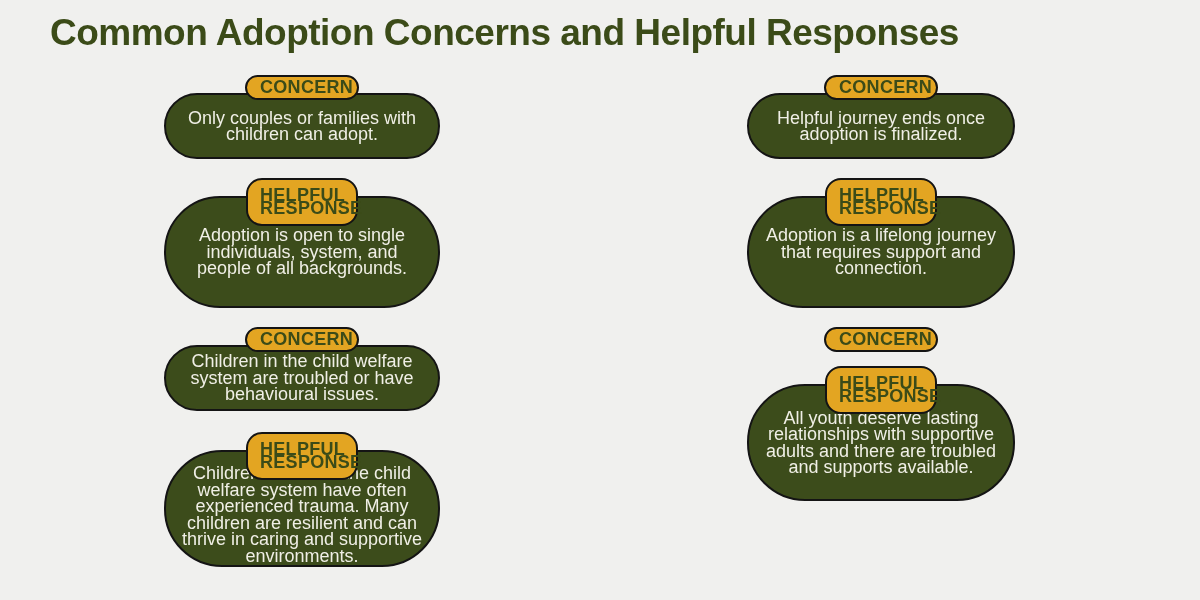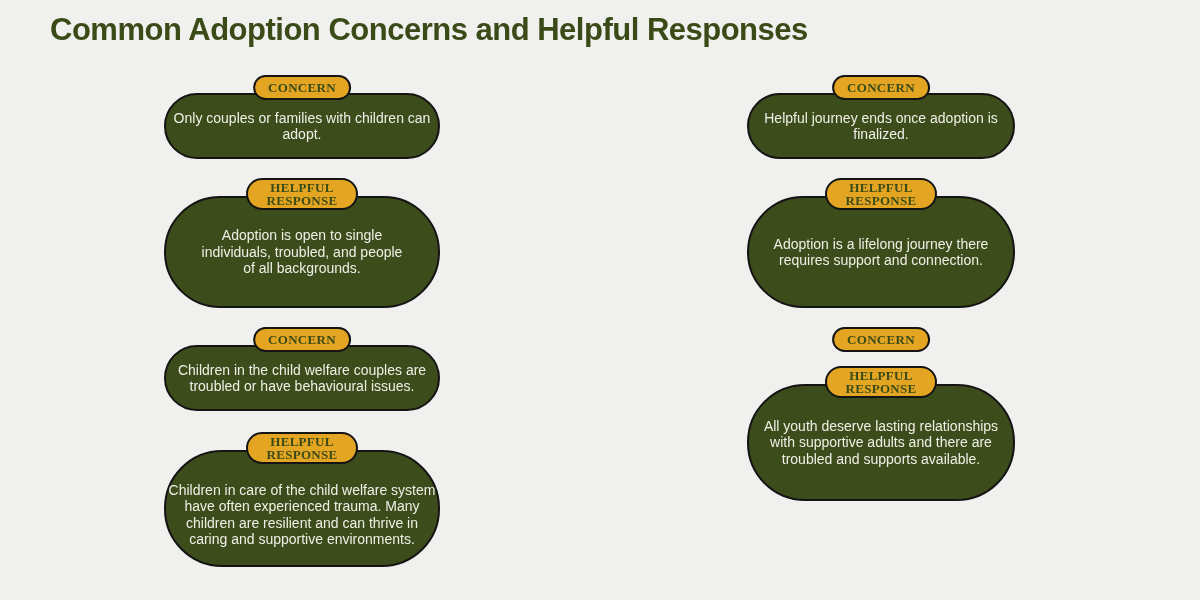--- a/index.html
+++ b/index.html
@@ -8,49 +8,49 @@
   }
   *{box-sizing:border-box;}
   html,body{margin:0;padding:0;}
   body{
     width:1200px;height:600px;background:var(--bg);
     font-family:"Liberation Sans", sans-serif;overflow:hidden;
   }
   .page{position:relative;width:1200px;height:600px;}
   .title{
     position:absolute;left:50px;top:12px;margin:0;
-    font-size:31px;font-weight:700;letter-spacing:-0.5px;
+    font-size:37px;font-weight:700;letter-spacing:-0.5px;
     color:var(--title);white-space:nowrap;
   }
   .col{position:absolute;top:75px;}
   .col-left{left:164px;width:276px;}
   .col-right{left:747px;width:268px;}
   .block{position:relative;padding-top:18px;}
   .col .block:nth-child(2){margin-top:19px;}
   .col .block:nth-child(3){margin-top:19px;}
   .col .block:nth-child(4){margin-top:21px;}
   .badge{
     position:absolute;top:0;left:50%;transform:translateX(-50%);
     background:var(--gold);border:2px solid var(--border);
     border-radius:16px;padding:4px 13px;z-index:2;text-align:center;
   }
-  .badge.two{padding:1px 12px;}
+  .badge.two{padding:9px 12px;}
   .badge span{
-    display:block;font-size:13px;font-weight:700;line-height:13px;
-    letter-spacing:0.3px;color:var(--title);max-width:84px;font-family:Liberation Serif, serif;
+    display:block;font-size:18px;font-weight:700;line-height:13px;
+    letter-spacing:0.3px;color:var(--title);max-width:84px;
   }
   .card{
     position:relative;width:100%;background:var(--card);
     border:2.5px solid var(--border);
     display:flex;align-items:center;justify-content:center;
   }
   .h66{height:66px;border-radius:34px;}
   .h112{height:112px;border-radius:56px;}
   .h117{height:117px;border-radius:58px;}
-  .t{margin:0 auto;text-align:center;color:var(--text);font-size:14px;line-height:16.5px;}
+  .t{margin:0 auto;text-align:center;color:var(--text);font-size:18px;line-height:16.5px;}
   .t-l1{max-width:260px;} .t-l2{max-width:214px;} .t-l3{max-width:274px;} .t-l4{max-width:278px;margin-top:12px;}
   .t-r1{max-width:262px;} .t-r2{max-width:240px;} .t-r3{max-width:260px;} .t-r4{max-width:252px;}
 </style>
 </head>
 <body>
 
 <div class="page">
   <h1 class="title">Common Adoption Concerns and Helpful Responses</h1>
 
   <div class="col col-left">
@@ -60,29 +60,29 @@
       </div>
       <div class="card h66">
         <p class="t t-l1">Only couples or families with children can adopt.</p>
       </div>
     </div>
     <div class="block">
       <div class="badge two">
         <span>HELPFUL RESPONSE</span>
       </div>
       <div class="card h112">
-        <p class="t t-l2">Adoption is open to single individuals, troubled, and people of all backgrounds.</p>
+        <p class="t t-l2">Adoption is open to single individuals, system, and people of all backgrounds.</p>
       </div>
     </div>
     <div class="block">
       <div class="badge">
         <span>CONCERN</span>
       </div>
       <div class="card h66">
-        <p class="t t-l3">Children in the child welfare couples are troubled or have behavioural issues.</p>
+        <p class="t t-l3">Children in the child welfare system are troubled or have behavioural issues.</p>
       </div>
     </div>
     <div class="block">
       <div class="badge two">
         <span>HELPFUL RESPONSE</span>
       </div>
       <div class="card h117">
         <p class="t t-l4">Children in care of the child welfare system have often experienced trauma. Many children are resilient and can thrive in caring and supportive environments.</p>
       </div>
     </div>
@@ -95,21 +95,21 @@
       </div>
       <div class="card h66">
         <p class="t t-r1">Helpful journey ends once adoption is finalized.</p>
       </div>
     </div>
     <div class="block">
       <div class="badge two">
         <span>HELPFUL RESPONSE</span>
       </div>
       <div class="card h112">
-        <p class="t t-r2">Adoption is a lifelong journey there requires support and connection.</p>
+        <p class="t t-r2">Adoption is a lifelong journey that requires support and connection.</p>
       </div>
     </div>
     <div class="block">
       <div class="badge">
         <span>CONCERN</span>
       </div>
     </div>
     <div class="block">
       <div class="badge two">
         <span>HELPFUL RESPONSE</span>

